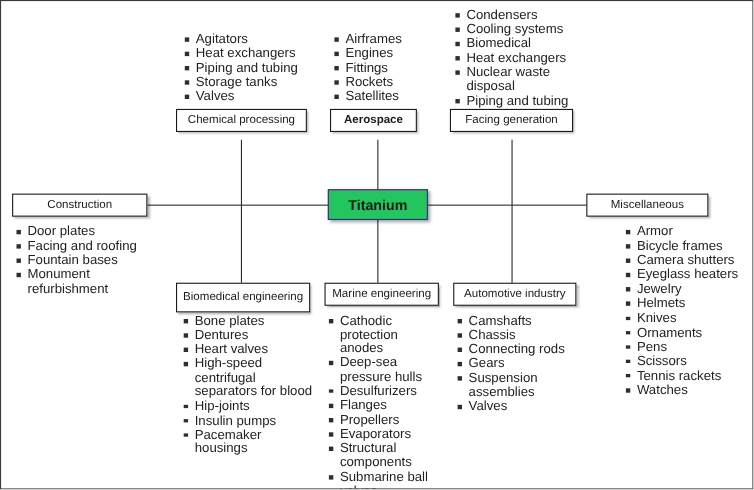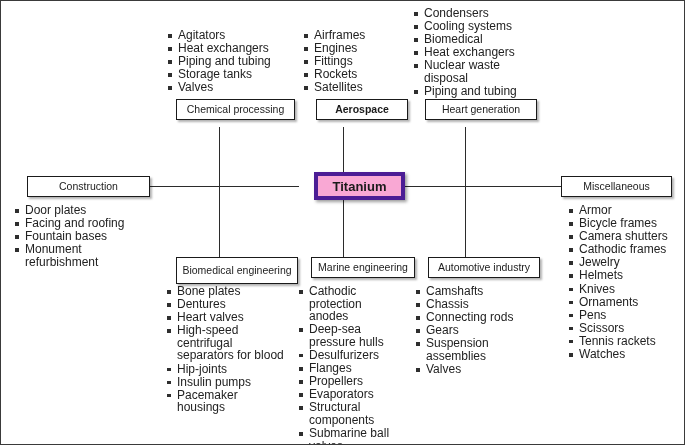--- a/index.html
+++ b/index.html
@@ -41,26 +41,25 @@
     color: #1b1b1b;
     font-size: 10.5px;
     line-height: 1;
     display: flex;
     align-items: center;
     justify-content: center;
     text-align: right;
     box-shadow: 2px 2px 2px rgba(0,0,0,0.30);
     z-index: 3;
     padding: 0 3px;
-    margin-left: 16px;
   }
   .node.bold { font-weight: bold; }
   .node.center-node {
-    background: #f9a8d4;
-    border: 4px solid #4c1d95;
+    background: #22c55e;
+    border: 1px solid #4c1d95;
     font-weight: bold;
     font-size: 13px;
     box-shadow: 2px 2px 3px rgba(0,0,0,0.38);
   }
 
   
   .bullets {
     position: absolute;
     font-size: 12px;
     line-height: 12.6px;
@@ -119,50 +118,50 @@
     <div class="li">Biomedical</div>
     <div class="li">Heat exchangers</div>
     <div class="li">Nuclear waste disposal</div>
     <div class="li">Piping and tubing</div>
   </div>
 
   <div class="node" style="left:159px; top:98px; width:119px; height:21px;">
     <span>Chemical processing</span>
   </div>
 
-  <div class="node bold" style="left:299px; top:98px; width:92px; height:21px;">
+  <div class="node bold" style="left:299px; top:98px; width:79px; height:21px;">
     <span>Aerospace</span>
   </div>
 
   <div class="node" style="left:408px; top:98px; width:112px; height:21px;">
-    <span>Heart generation</span>
+    <span>Facing generation</span>
   </div>
 
   <div class="node center-node" style="left:297px; top:171px; width:91px; height:28px;">
     <span>Titanium</span>
   </div>
 
   <div class="node" style="left:10px; top:175px; width:123px; height:21px;">
     <span>Construction</span>
   </div>
   <div class="bullets" style="left:13px; top:203px; width:112px;">
     <div class="li">Door plates</div>
     <div class="li">Facing and roofing</div>
     <div class="li">Fountain bases</div>
     <div class="li">Monument refurbishment</div>
   </div>
 
-  <div class="node" style="left:544px; top:175px; width:111px; height:21px;">
+  <div class="node" style="left:532px; top:175px; width:111px; height:21px;">
     <span>Miscellaneous</span>
   </div>
   <div class="bullets" style="left:567px; top:203px; width:108px;">
     <div class="li">Armor</div>
     <div class="li">Bicycle frames</div>
     <div class="li">Camera shutters</div>
-    <div class="li">Cathodic frames</div>
+    <div class="li">Eyeglass heaters</div>
     <div class="li">Jewelry</div>
     <div class="li">Helmets</div>
     <div class="li">Knives</div>
     <div class="li">Ornaments</div>
     <div class="li">Pens</div>
     <div class="li">Scissors</div>
     <div class="li">Tennis rackets</div>
     <div class="li">Watches</div>
   </div>
 

